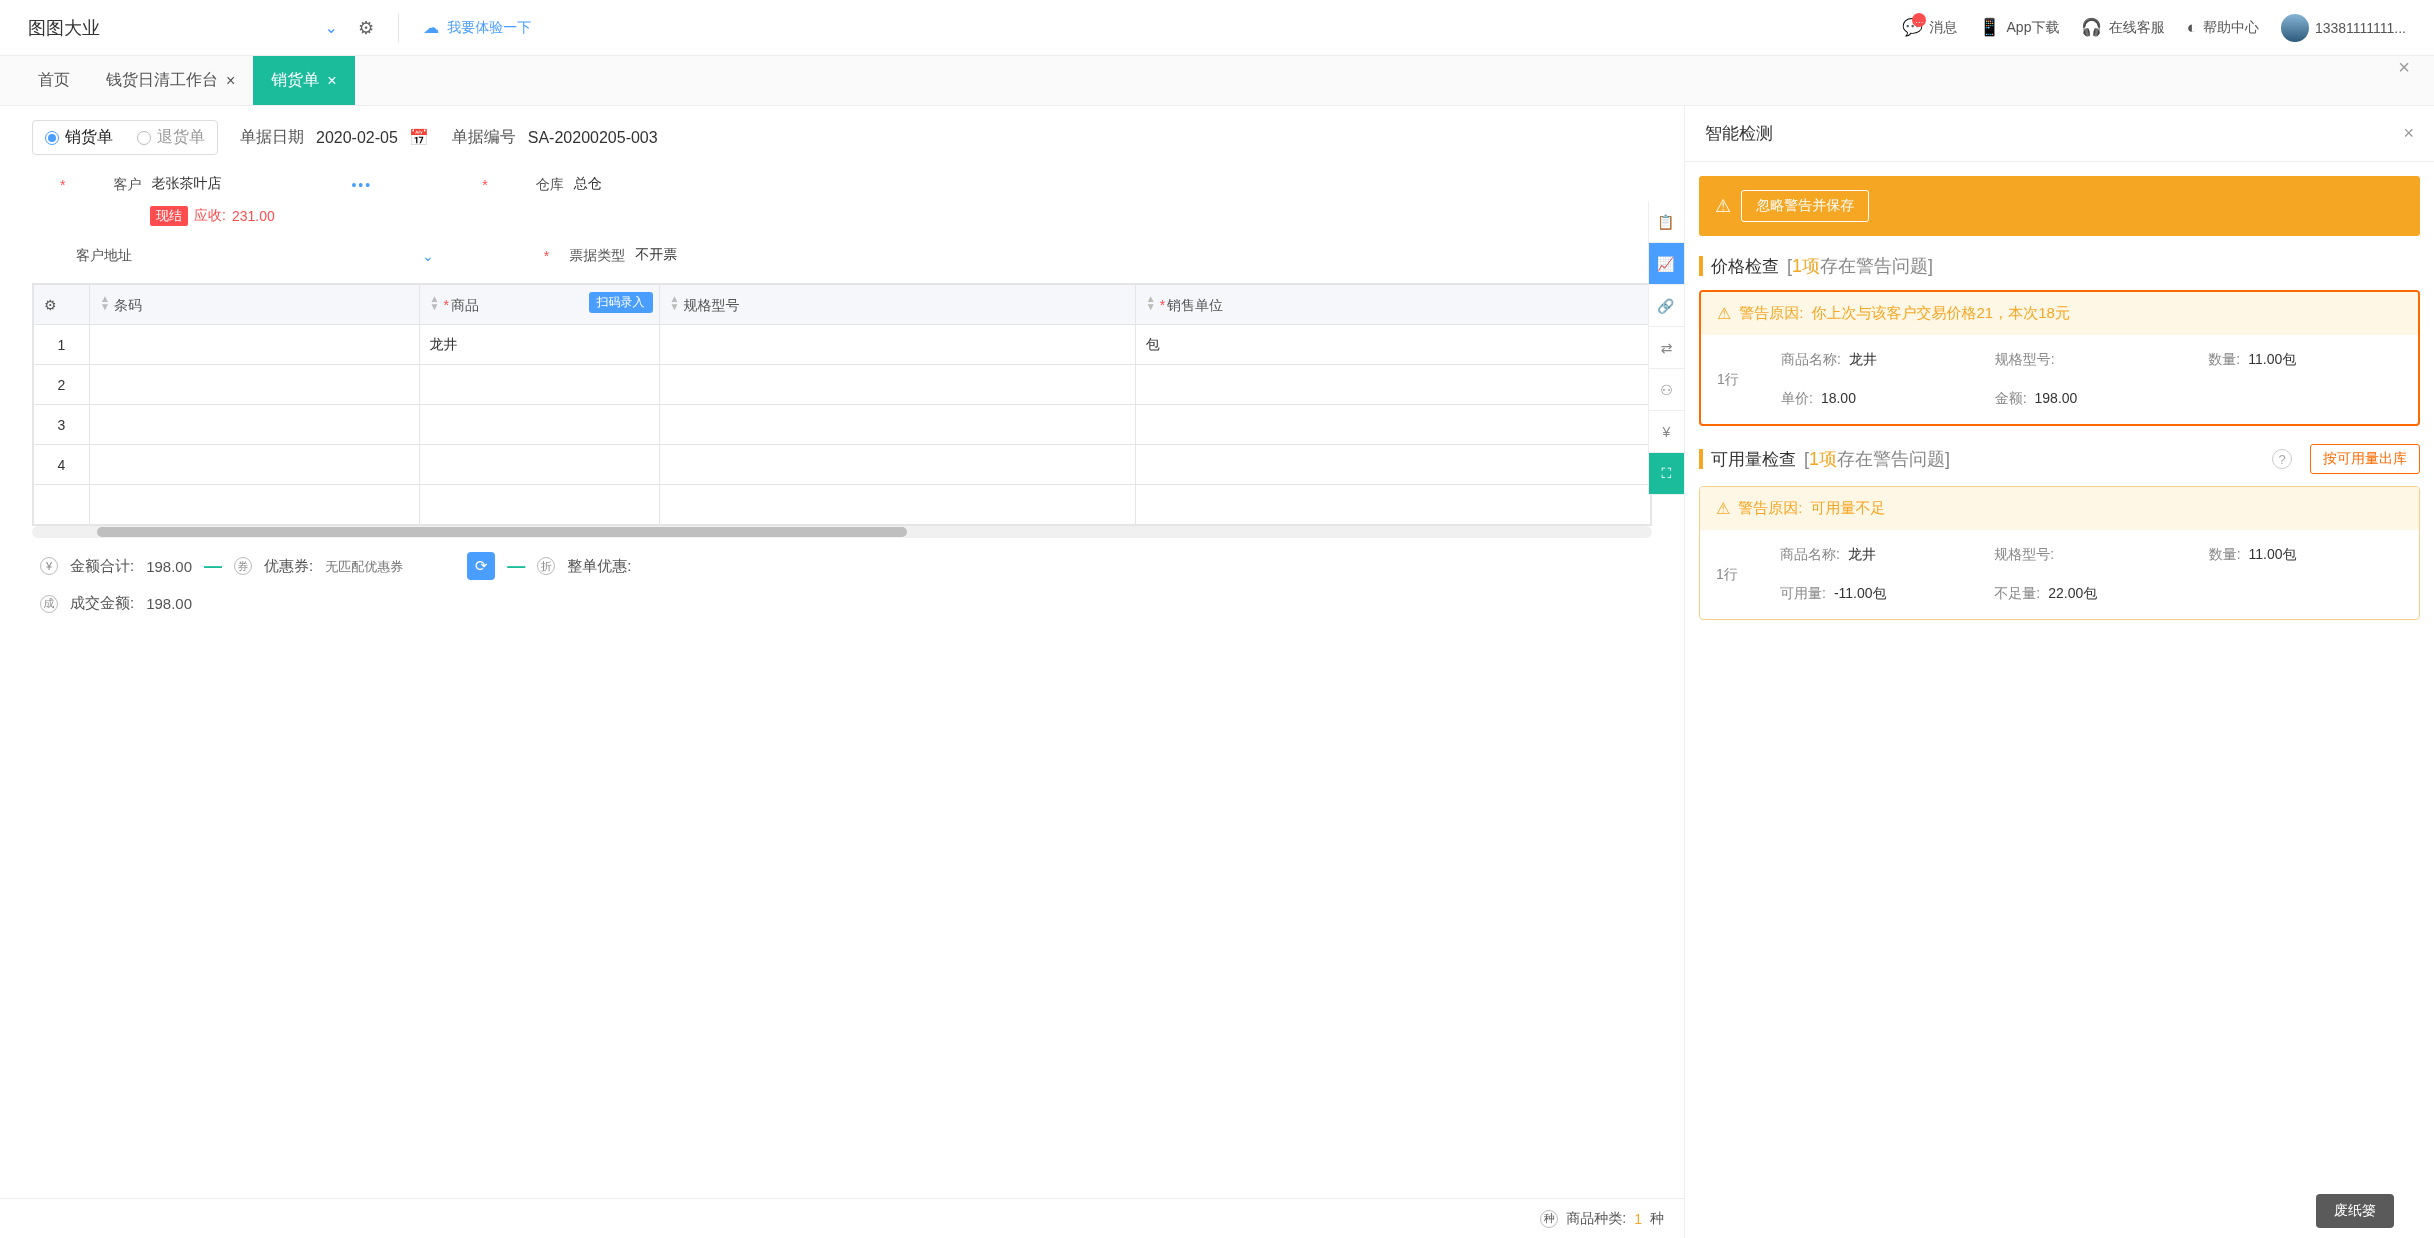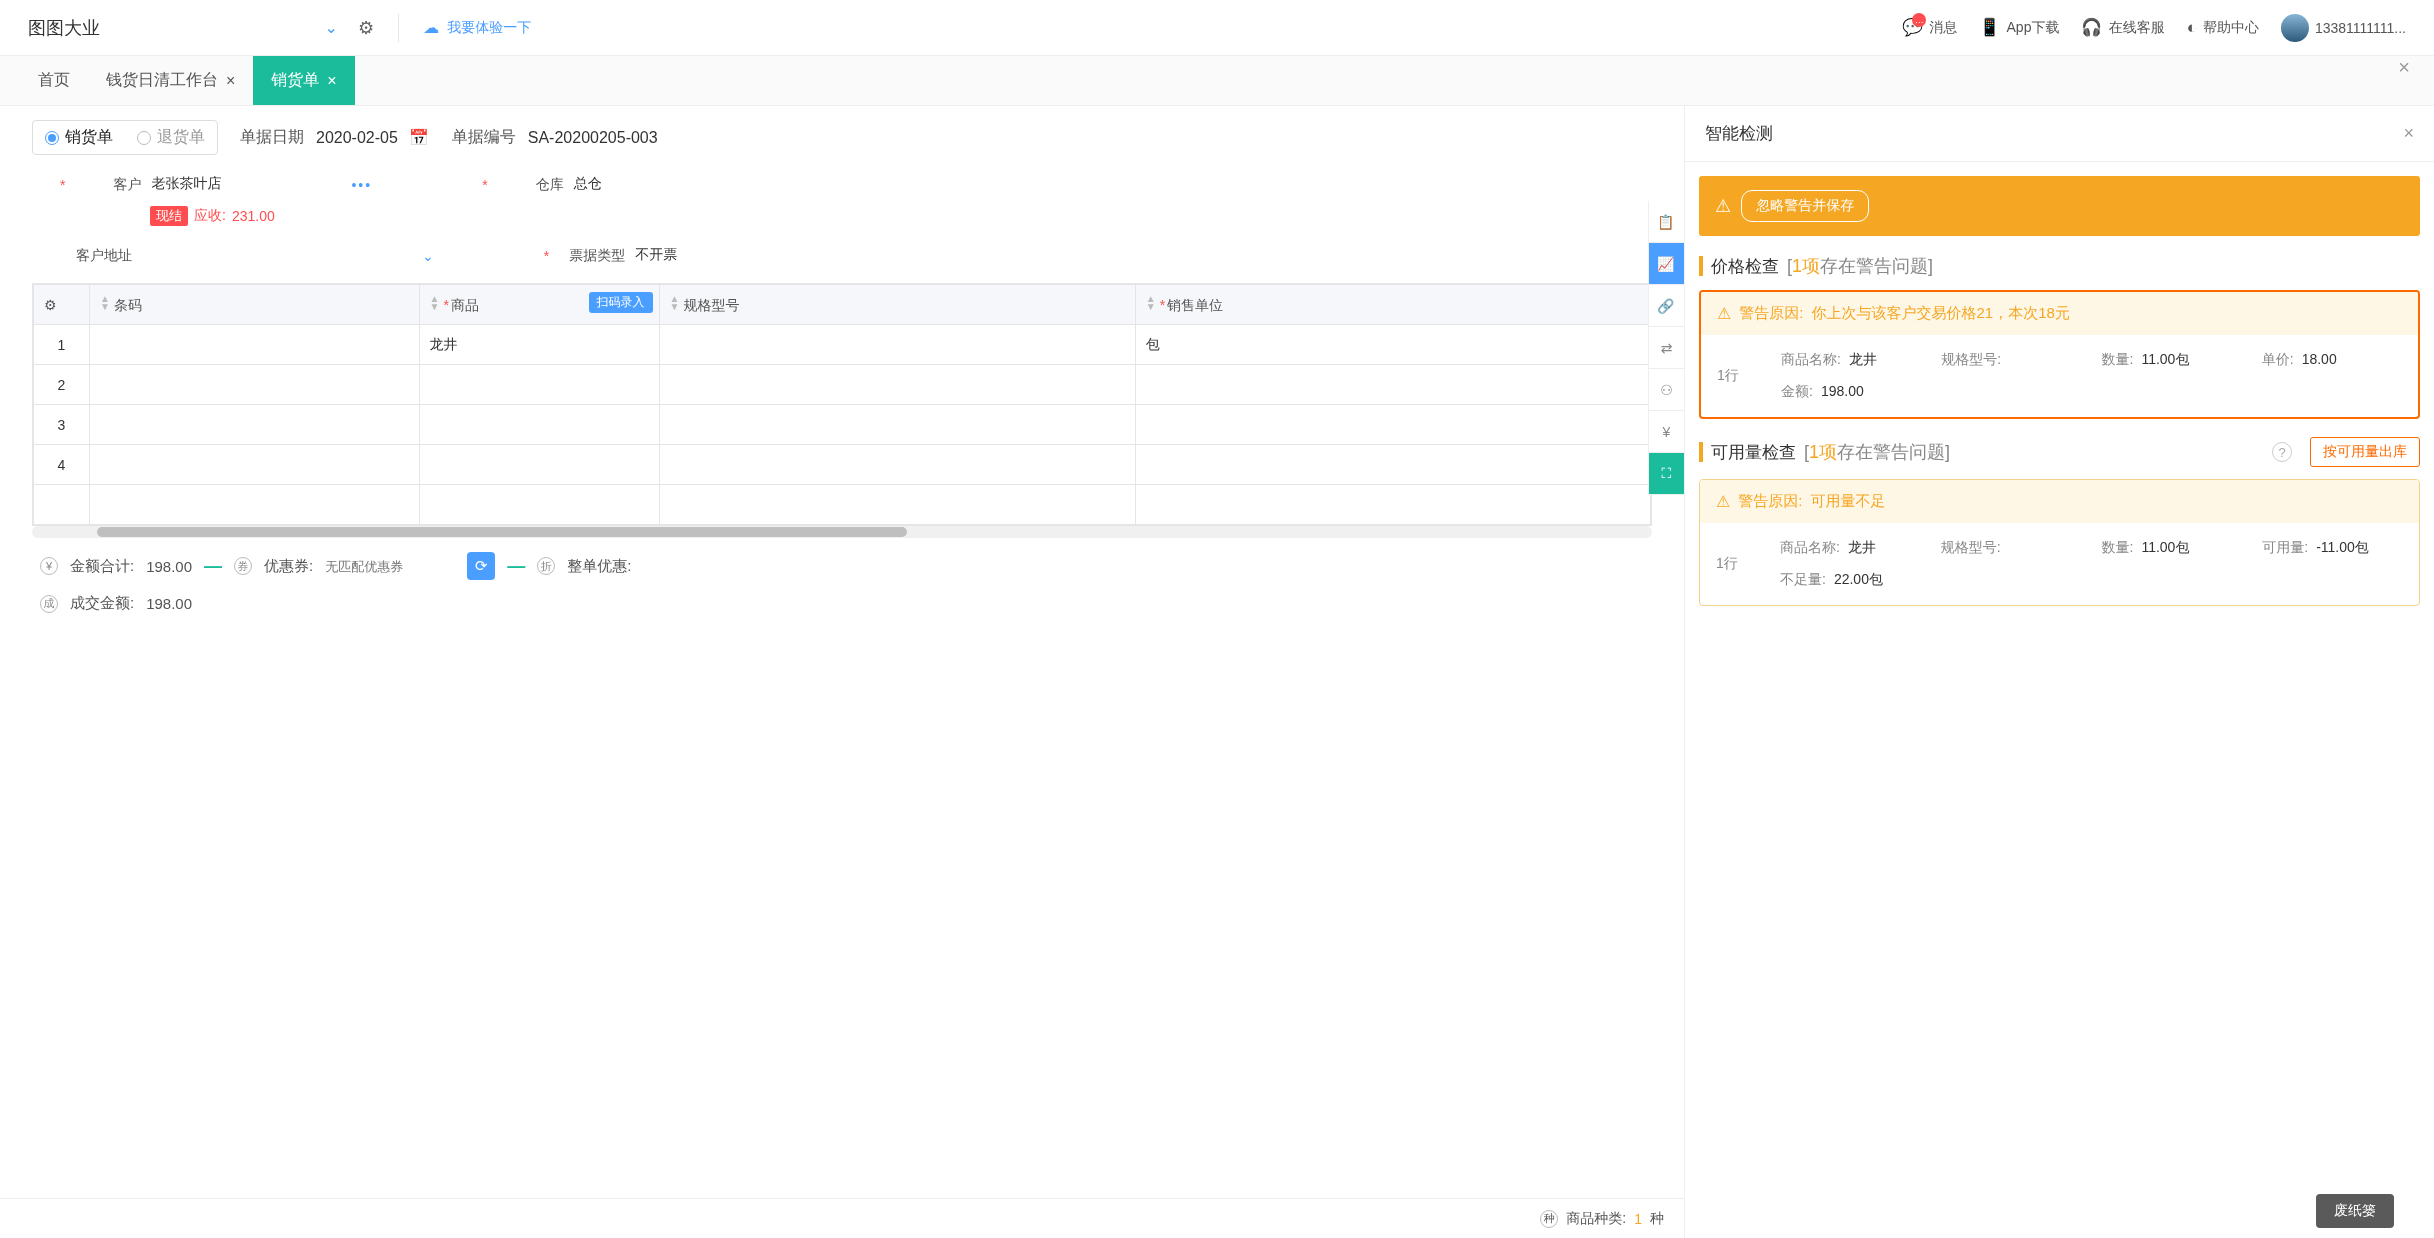--- a/index.html
+++ b/index.html
@@ -90,38 +90,38 @@
 .side-icons .si.green { background: #1abc9c; color: #fff; }
 
 
 .panel-header { display: flex; align-items: center; padding: 16px 20px; border-bottom: 1px solid #eee; }
 .panel-title { font-size: 17px; color: #333; }
 .panel-close { margin-left: auto; color: #999; font-size: 18px; cursor: pointer; }
 
 .warn-banner { margin: 14px 14px 0; background: #f5a623; color: #fff; border-radius: 3px; display: flex; align-items: center; padding: 14px 16px; }
 .warn-banner .icon { margin-right: 10px; font-size: 18px; }
 .warn-banner .text { font-size: 17px; flex: 1; }
-.ignore-btn { border: 1px solid #fff; color: #fff; padding: 6px 14px; border-radius: 11px; cursor: pointer; }
+.ignore-btn { border: 1px solid #fff; color: #fff; padding: 6px 14px; border-radius: 3px; cursor: pointer; }
 
 .check-section { margin: 18px 14px 0; }
 .check-title-row { display: flex; align-items: center; gap: 8px; }
 .orange-bar { width: 4px; height: 20px; background: #f5a623; }
 .check-title { font-size: 17px; }
 .check-sub { color: #888; font-size: 18px; }
 .check-sub .num { color: #f5a623; }
 .q-icon { margin-left: auto; width: 20px; height: 20px; border: 1px solid #ccc; border-radius: 50%; display: inline-flex; align-items: center; justify-content: center; color: #aaa; font-size: 13px; margin-right: 10px; }
 .stock-btn { border: 1px solid #ff6a00; color: #ff6a00; padding: 5px 12px; border-radius: 3px; cursor: pointer; font-size: 14px; }
 
 .warn-card { margin-top: 12px; border: 2px solid #ff6a00; border-radius: 4px; overflow: hidden; }
 .warn-card.soft { border: 1px solid #f5d089; }
 .warn-reason { background: #fff7e6; padding: 12px 16px; display: flex; align-items: center; gap: 8px; color: #f5a623; font-size: 15px; }
 .warn-reason .icon { font-size: 16px; }
 .warn-detail { display: flex; padding: 16px; gap: 24px; }
 .row-label { color: #888; width: 40px; align-self: center; }
-.detail-grid { flex: 1; display: grid; grid-template-columns: 1fr 1fr 1fr 1fr; gap: 14px 20px; }
+.detail-grid { flex: 1; display: grid; grid-template-columns: 1fr 1fr 1fr; gap: 21px 20px; }
 .kv { display: flex; gap: 8px; }
 .kv .k { color: #888; }
 .kv .v { color: #333; }
 
 
 .trash-btn { position: fixed; right: 40px; bottom: 10px; background: #5a5a5a; color: #fff; padding: 8px 18px; border-radius: 4px; cursor: pointer; }
 
 
 .bottom-footer { position: absolute; bottom: 0; left: 0; right: 0; height: 40px; border-top: 1px solid #eee; display: flex; align-items: center; padding: 0 20px; background: #fff; }
 </style>

